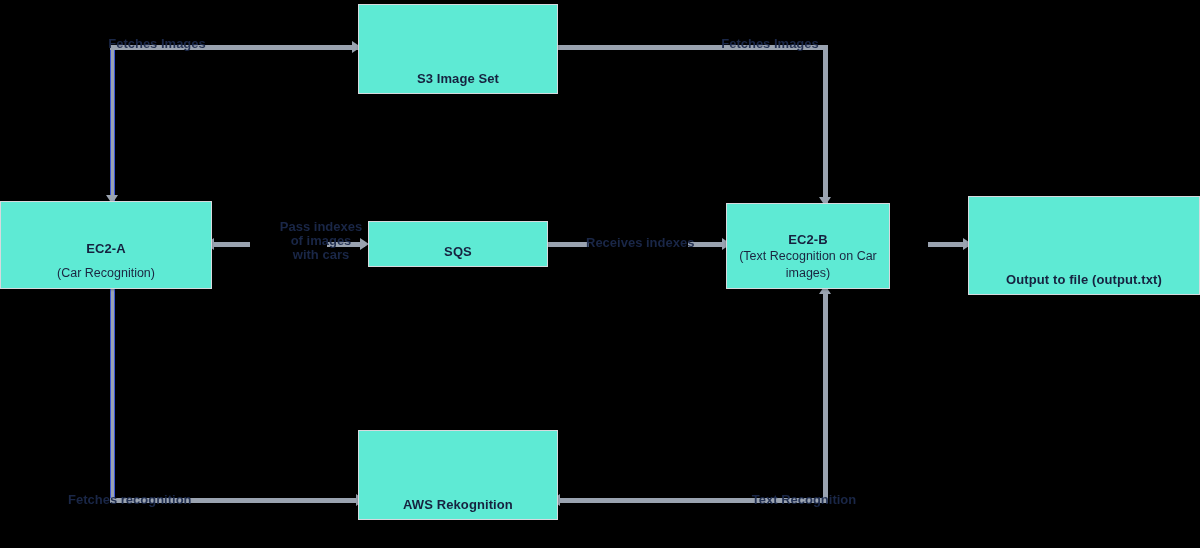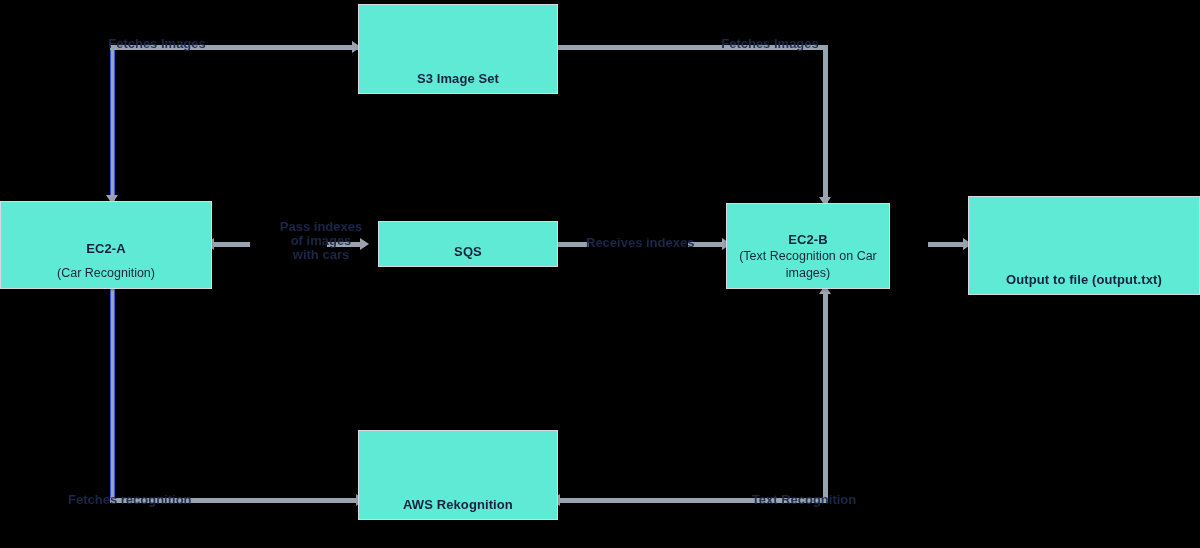--- a/index.html
+++ b/index.html
@@ -42,21 +42,21 @@
   }
   .node .sub {
     font-weight: normal;
     font-size: 12.5px;
     line-height: 17px;
     color: #1b2540;
   }
 
   #node-s3      { left: 358px; top: 4px;   width: 200px; height: 90px; }
   #node-ec2a    { left: 0px;   top: 201px; width: 212px; height: 88px; gap: 8px; }
-  #node-sqs     { left: 368px; top: 221px; width: 180px; height: 46px; margin-left: 10px; }
+  #node-sqs     { left: 368px; top: 221px; width: 180px; height: 46px; }
   #node-ec2b    { left: 726px; top: 203px; width: 164px; height: 86px; }
   #node-output  { left: 968px; top: 196px; width: 232px; height: 99px;
                   padding: 6px 12px; }
   #node-rek     { left: 358px; top: 430px; width: 200px; height: 90px; }
 
   
   .line {
     position: absolute;
     background: #9aa3b0;
     z-index: 1;

